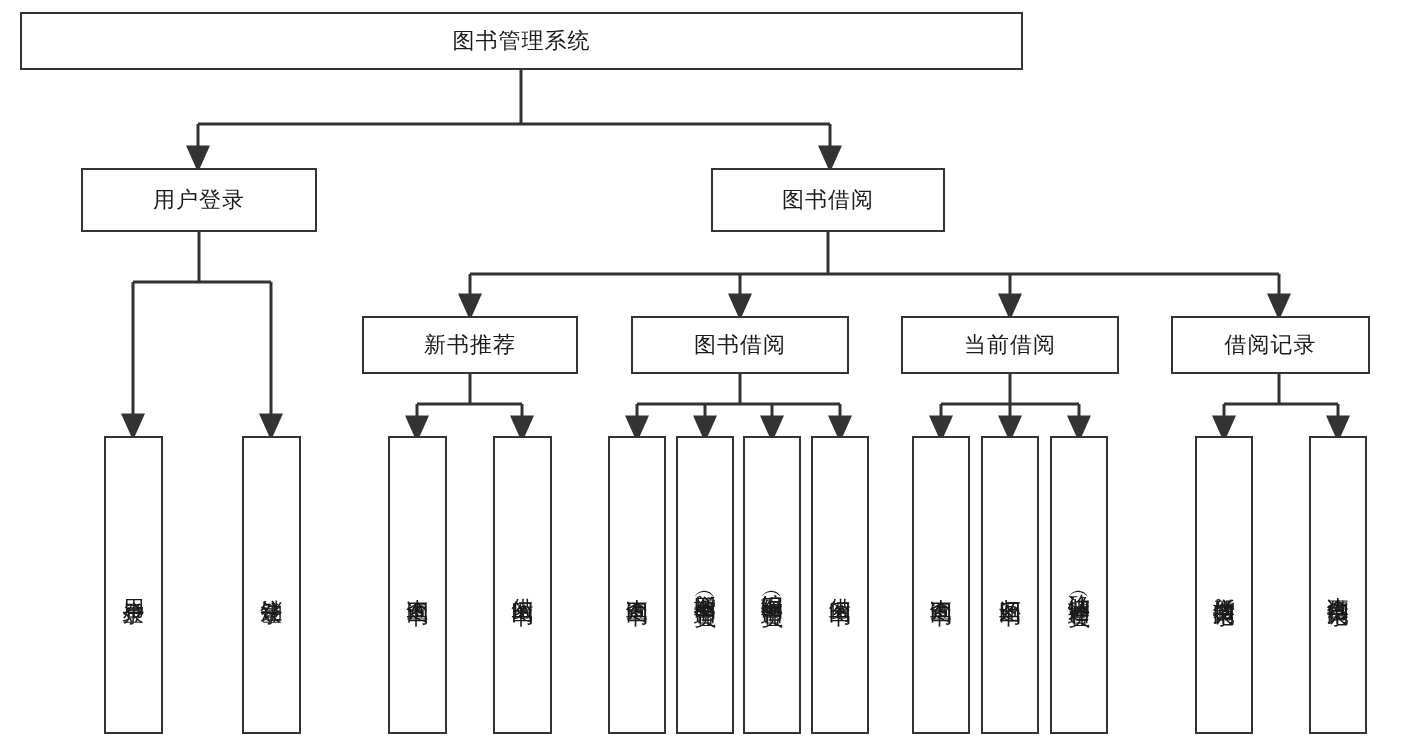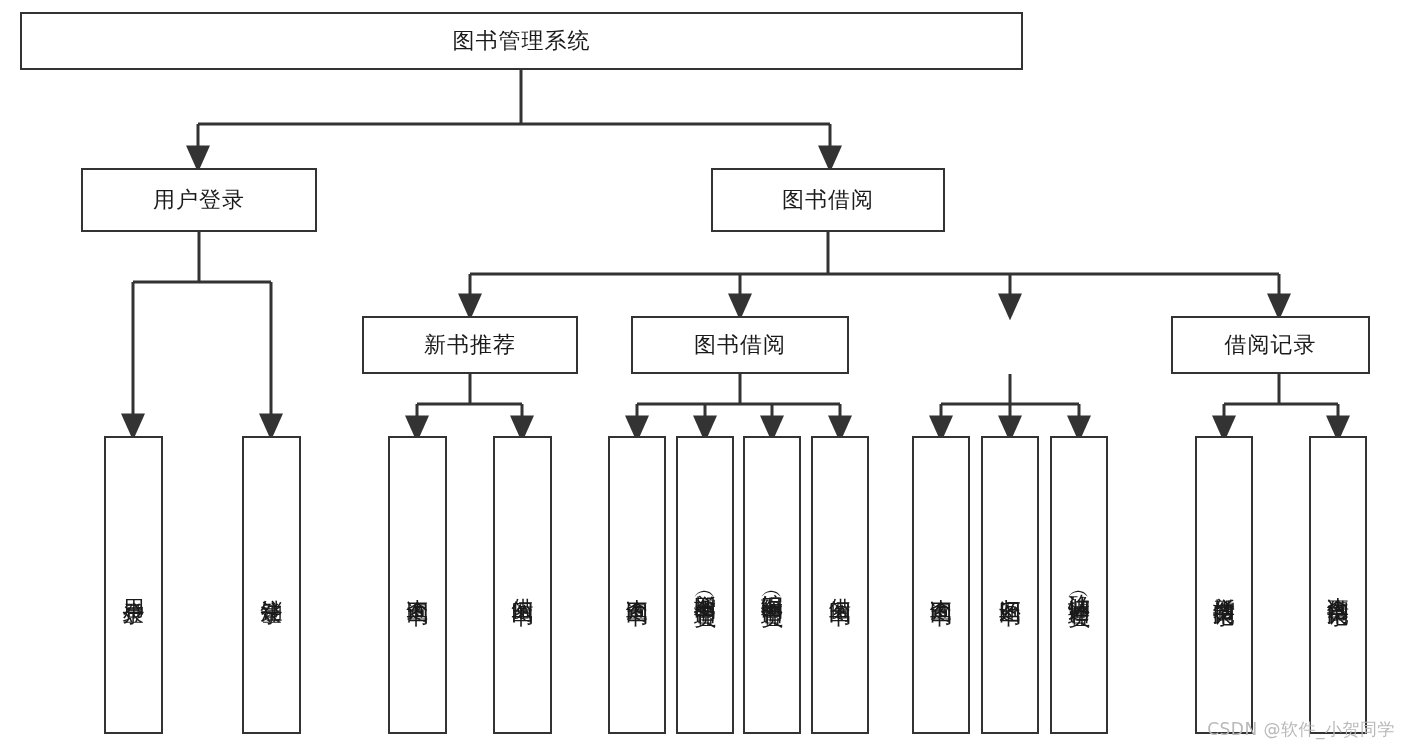--- a/index.html
+++ b/index.html
@@ -138,20 +138,23 @@
   </div>
 
   <div class="node horiz" style="left:362px; top:316px; width:216px; height:58px;">
     <span class="label">新书推荐</span>
   </div>
 
   <div class="node horiz" style="left:631px; top:316px; width:218px; height:58px;">
     <span class="label">图书借阅</span>
   </div>
 
+  <div class="node horiz" style="left:901px; top:316px; width:218px; height:58px;">
+    <span class="label">当前借阅</span>
+  </div>
 
   <div class="node horiz" style="left:1171px; top:316px; width:199px; height:58px;">
     <span class="label">借阅记录</span>
   </div>
 
   <div class="node vert" style="left:104px; top:436px; width:59px; height:298px;">
     <span class="label">用户登录</span>
   </div>
 
   <div class="node vert" style="left:242px; top:436px; width:59px; height:298px;">
@@ -195,15 +198,14 @@
   </div>
 
   <div class="node vert" style="left:1195px; top:436px; width:58px; height:298px;">
     <span class="label">新增借阅记录</span>
   </div>
 
   <div class="node vert" style="left:1309px; top:436px; width:58px; height:298px;">
     <span class="label">查询借阅记录</span>
   </div>
 
-  <div id="watermark">CSDN @软件_小贺同学</div>
 
 </div>
 
 </body></html>

